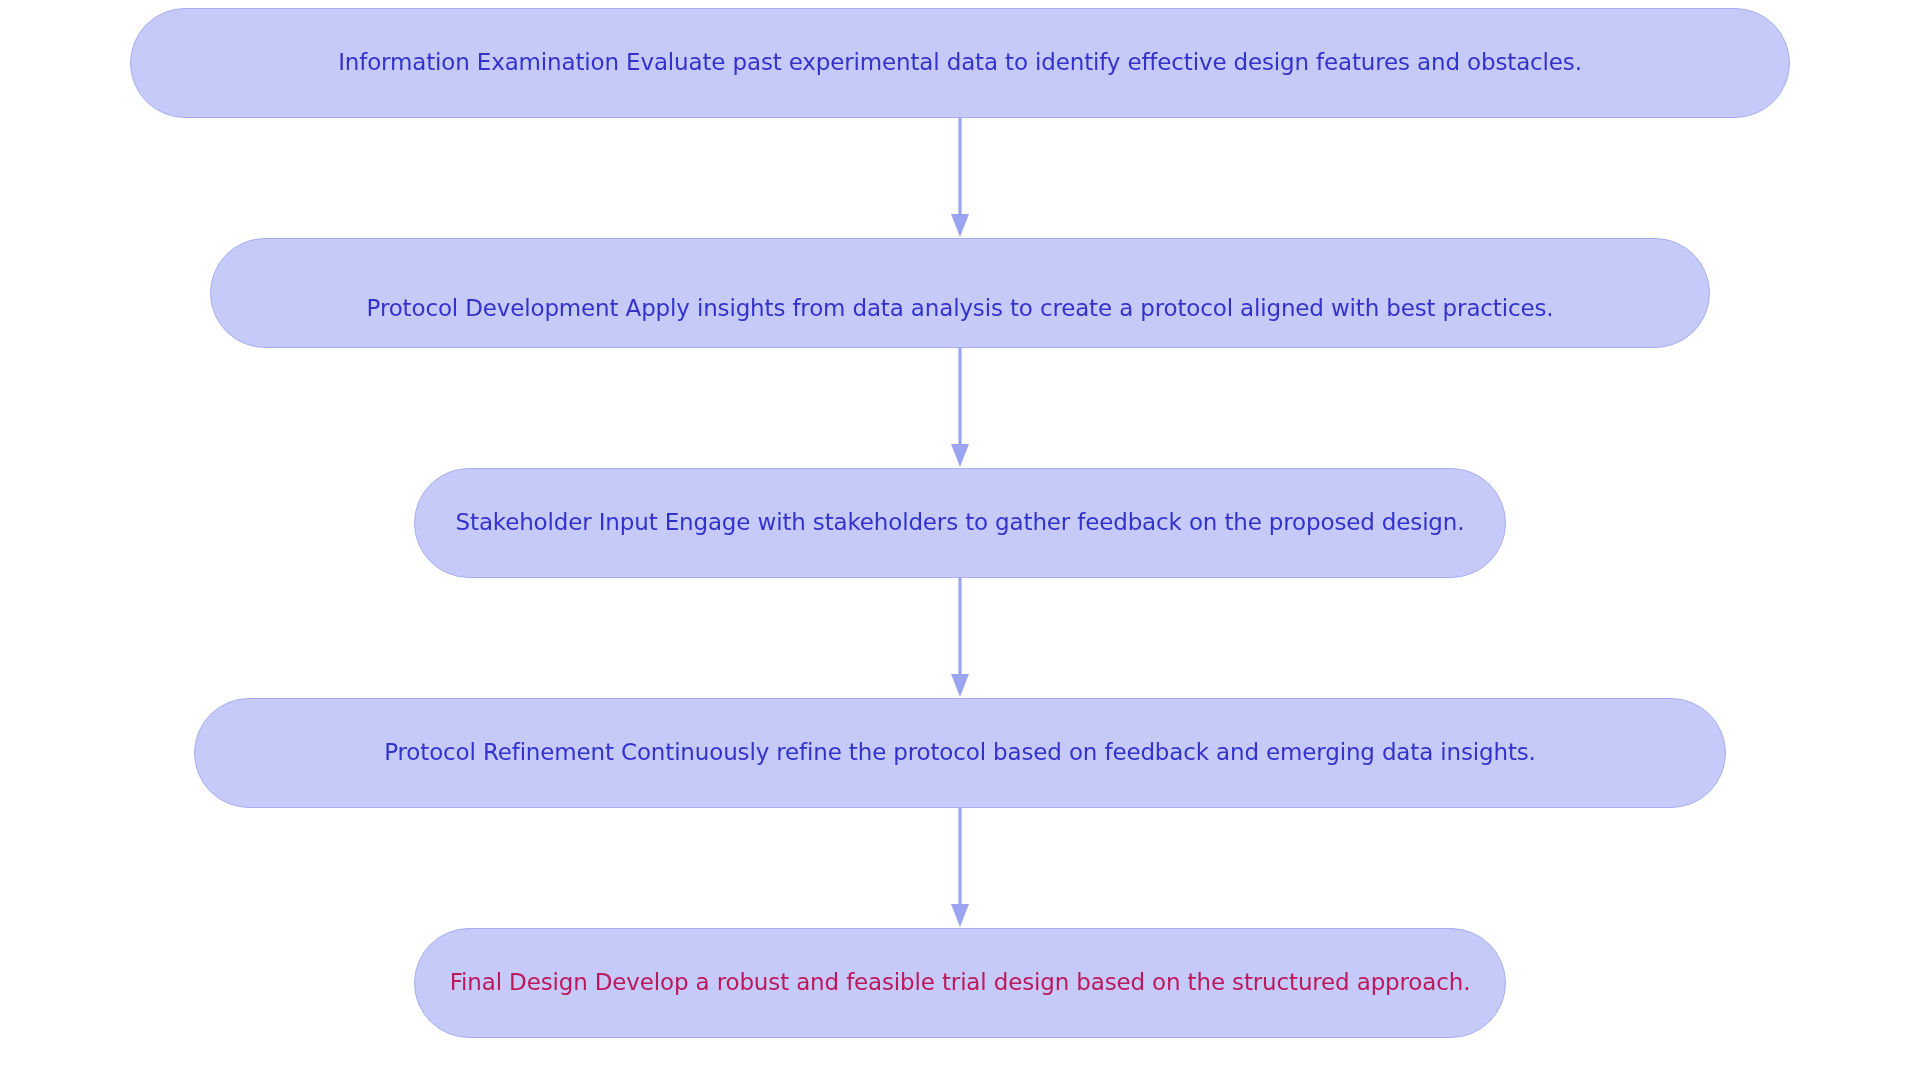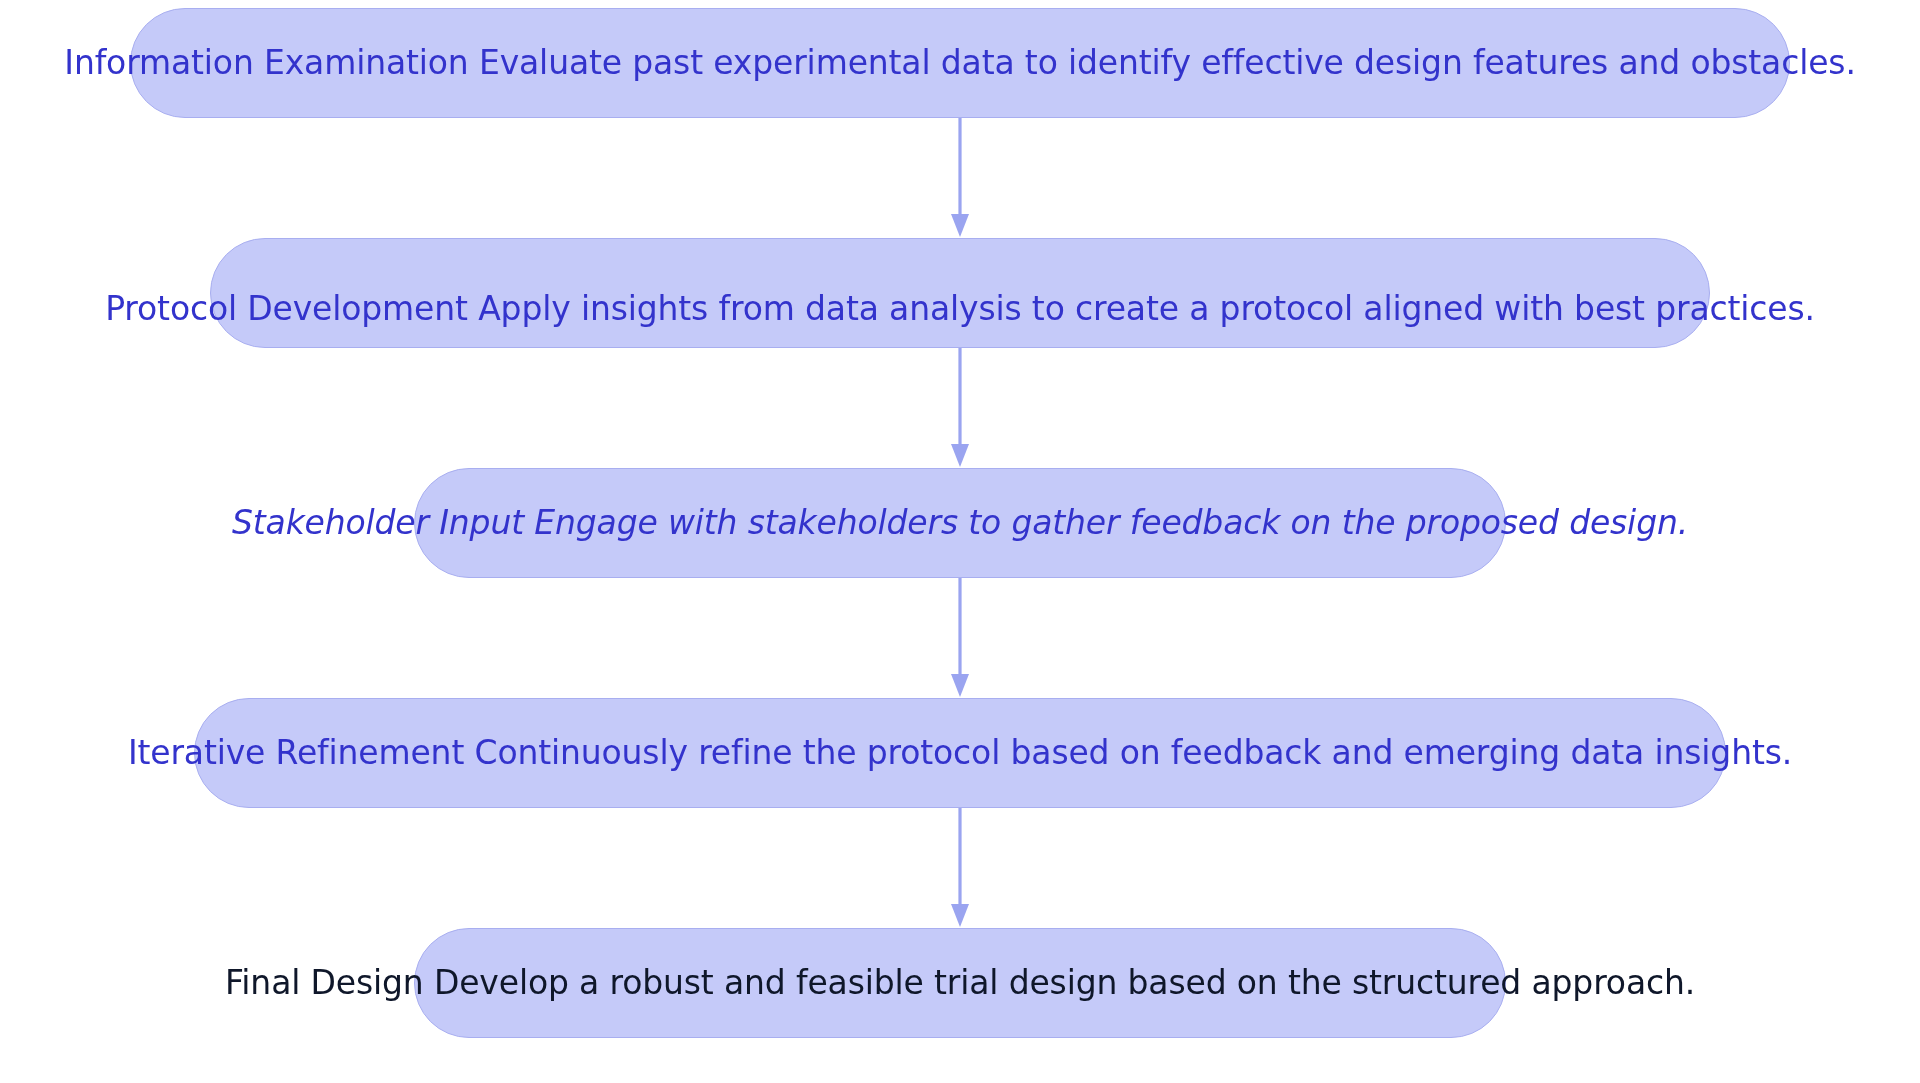--- a/index.html
+++ b/index.html
@@ -38,21 +38,21 @@
     display: flex;
     align-items: center;
     justify-content: center;
     background: #c5caf9;
     border: 1.4px solid #a8aef0;
     border-radius: 56px;
     padding: 0 46px;
   }
 
   .node-label {
-    font-size: 33px;
+    font-size: 23px;
     line-height: 1.1;
     color: #3333cc;
     white-space: nowrap;
     letter-spacing: -0.15px;
     font-weight: 400;
   }
 
   .connector {
     width: 100%;
     display: flex;
@@ -107,44 +107,44 @@
   </div>
 
   <div class="connector c1">
     <svg width="24" height="120" viewBox="0 0 24 120" xmlns="http://www.w3.org/2000/svg">
       <line x1="12" y1="0" x2="12" y2="102" stroke="#9aa4f0" stroke-width="3.2"></line>
       <polygon points="3,96 21,96 12,119" fill="#9aa4f0"></polygon>
     </svg>
   </div>
 
   <div class="node-row">
-    <div class="node n2" style="background: rgb(197, 202, 249); border-color: rgb(168, 174, 240); font-style: italic;">
+    <div class="node n2" style="background: rgb(197, 202, 249); border-color: rgb(168, 174, 240);">
       <span class="node-label" style="color: rgb(51, 51, 204);">Stakeholder Input Engage with stakeholders to gather feedback on the proposed design.</span>
     </div>
   </div>
 
   <div class="connector c2">
     <svg width="24" height="120" viewBox="0 0 24 120" xmlns="http://www.w3.org/2000/svg">
       <line x1="12" y1="0" x2="12" y2="102" stroke="#9aa4f0" stroke-width="3.2"></line>
       <polygon points="3,96 21,96 12,119" fill="#9aa4f0"></polygon>
     </svg>
   </div>
 
   <div class="node-row">
     <div class="node n3" style="background: rgb(197, 202, 249); border-color: rgb(168, 174, 240);">
-      <span class="node-label" style="color: rgb(51, 51, 204);">Iterative Refinement Continuously refine the protocol based on feedback and emerging data insights.</span>
+      <span class="node-label" style="color: rgb(51, 51, 204);">Protocol Refinement Continuously refine the protocol based on feedback and emerging data insights.</span>
     </div>
   </div>
 
   <div class="connector c3">
     <svg width="24" height="120" viewBox="0 0 24 120" xmlns="http://www.w3.org/2000/svg">
       <line x1="12" y1="0" x2="12" y2="102" stroke="#9aa4f0" stroke-width="3.2"></line>
       <polygon points="3,96 21,96 12,119" fill="#9aa4f0"></polygon>
     </svg>
   </div>
 
   <div class="node-row">
     <div class="node n4" style="background: rgb(197, 202, 249); border-color: rgb(168, 174, 240);">
-      <span class="node-label" style="color: #0f172a;">Final Design Develop a robust and feasible trial design based on the structured approach.</span>
+      <span class="node-label" style="color: #be185d;">Final Design Develop a robust and feasible trial design based on the structured approach.</span>
     </div>
   </div>
 
 </div>
 
 </body></html>

